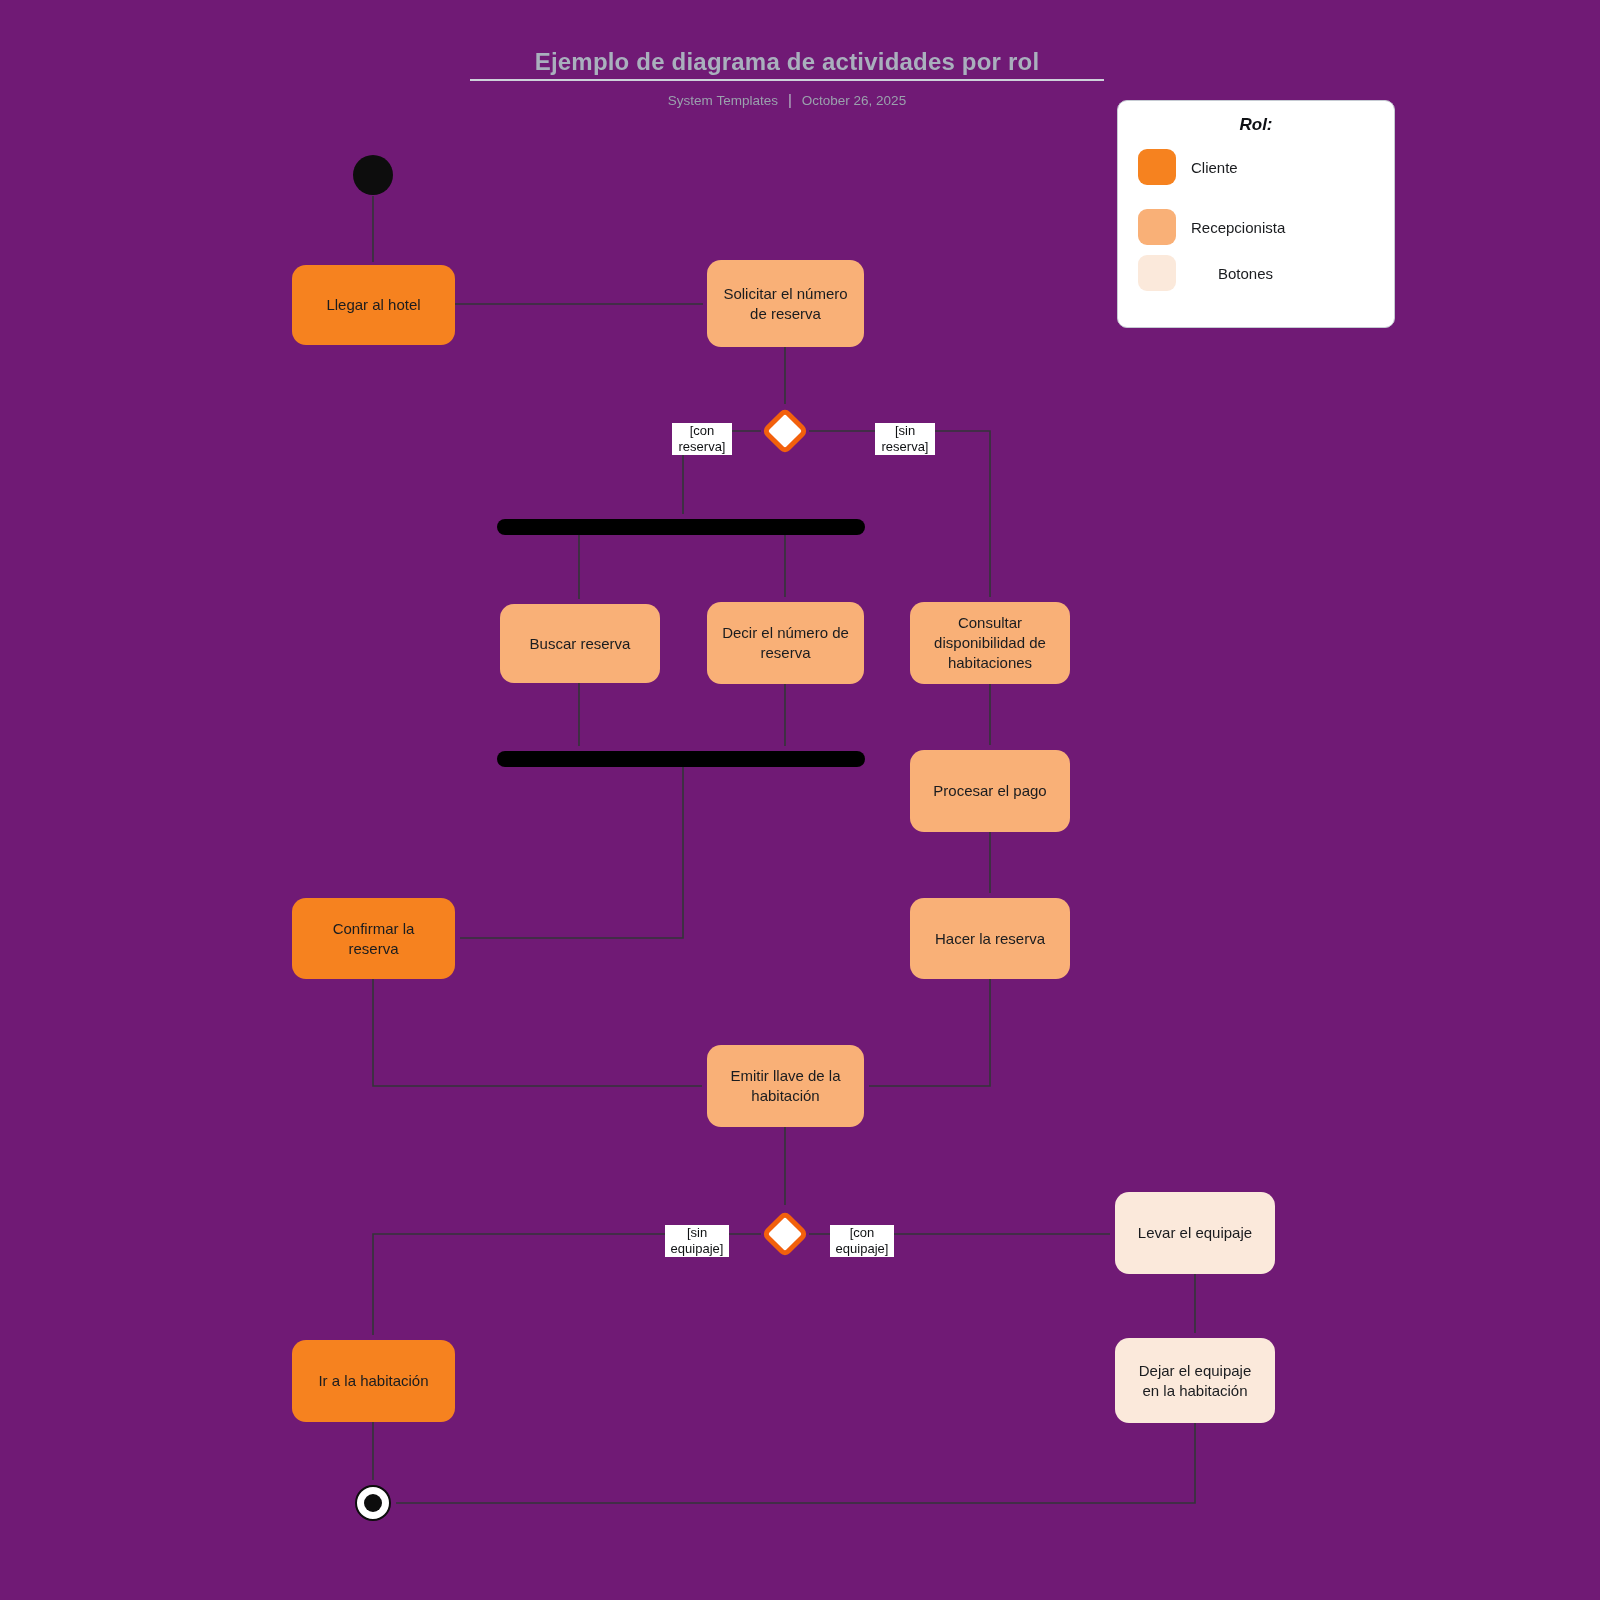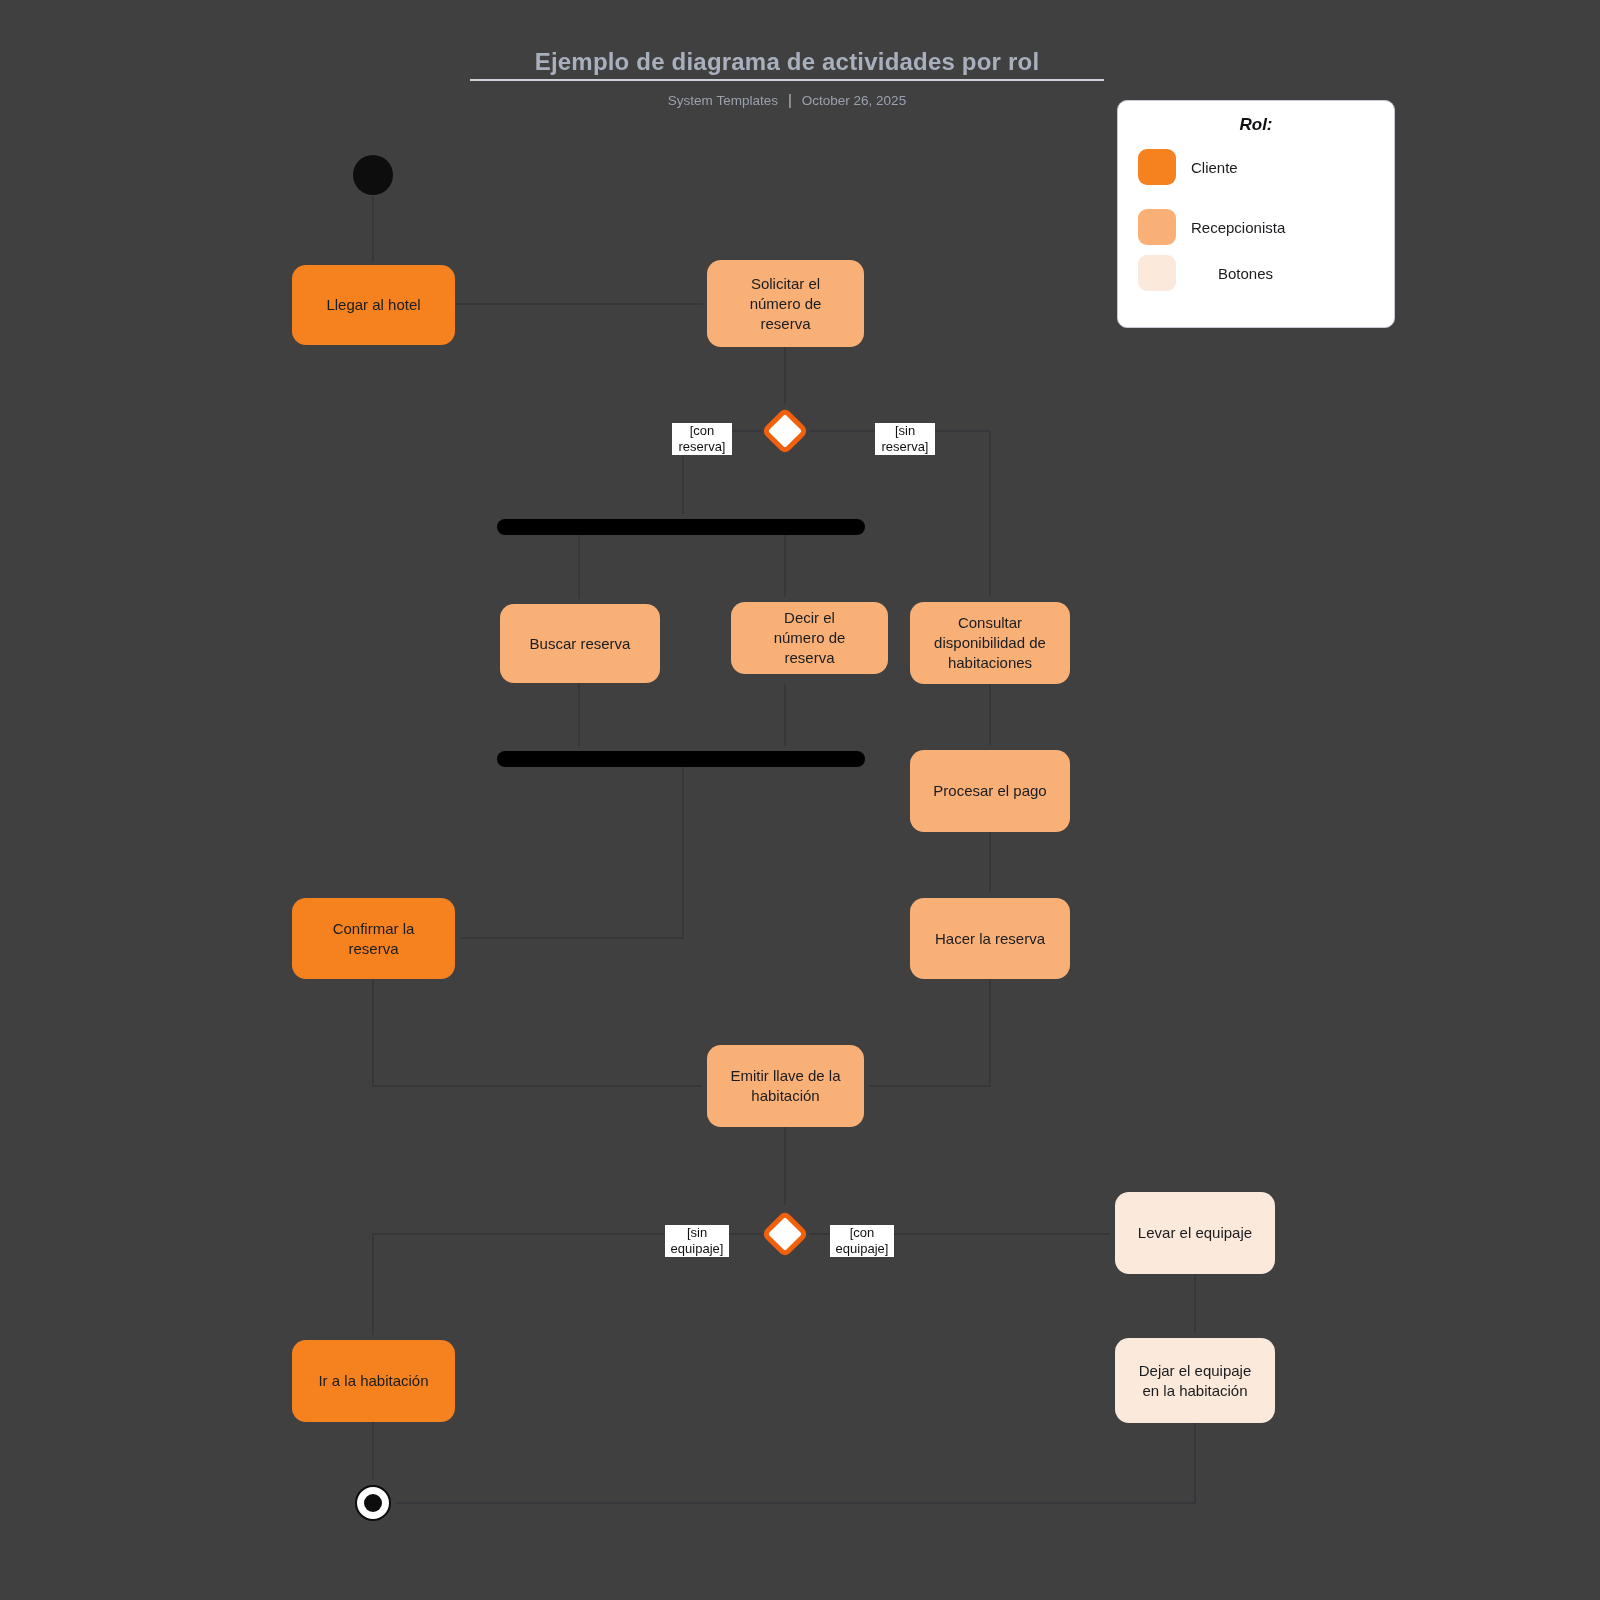--- a/index.html
+++ b/index.html
@@ -1,17 +1,17 @@
 <!DOCTYPE html>
 <html><head>
 <meta charset="utf-8">
 <style>
   html,body{margin:0;padding:0;background:#ffffff;}
   body{font-family:"Liberation Sans", sans-serif;}
-  #canvas{position:relative;width:1600px;height:1600px;background:#404040;overflow:hidden;}
+  #canvas{position:relative;width:1600px;height:1600px;background:#701a75;overflow:hidden;}
 
   
   .title{position:absolute;left:472px;top:48px;width:630px;text-align:center;
          font-size:24px;font-weight:700;color:#A9B0BD;letter-spacing:.2px;}
   .title-underline{position:absolute;left:470px;top:79px;width:634px;height:2px;background:#CDD2DA;}
   .subtitle{position:absolute;left:472px;top:91px;width:630px;text-align:center;
             font-size:13.5px;color:#9AA1AD;}
   .subtitle .sep{margin:0 10px;color:#B4BAC4;font-size:15px;}
 
   
@@ -24,21 +24,21 @@
   .legend-label{margin-left:15px;font-size:15px;color:#1A1C1F;}
 
   
   svg.edges{position:absolute;left:0;top:0;z-index:1;}
   svg.edges path{fill:none;stroke:#333538;stroke-width:1.6;marker-end:url(#arw);}
 
   
   .node{position:absolute;z-index:2;border-radius:14px;display:flex;align-items:center;
         justify-content:center;text-align:center;box-sizing:border-box;padding:12px 14px;
         font-size:15px;line-height:20px;color:#1A1C1F;}
-  .node.tight{padding:8px 38px;}
+  .node.tight{padding:8px 10px;}
   .cliente{background:#F6821F;}
   .recepcionista{background:#F9B077;}
   .botones{background:#FBE9DB;}
 
   .start-node{position:absolute;z-index:2;width:40px;height:40px;border-radius:50%;background:#0D0D0D;}
   .end-node{position:absolute;z-index:2;width:36px;height:36px;border-radius:50%;background:#fff;
             border:2px solid #0D0D0D;box-sizing:border-box;display:flex;align-items:center;justify-content:center;}
   .end-node-inner{width:18px;height:18px;border-radius:50%;background:#0D0D0D;}
 
   .sync-bar{position:absolute;z-index:2;background:#000000;border-radius:8px;}
@@ -114,21 +114,21 @@
   </div>
 
   <div class="node recepcionista tight" style="left:707px;top:260px;width:157px;height:87px;">
     <span>Solicitar el número de reserva</span>
   </div>
 
   <div class="node recepcionista" style="left:500px;top:604px;width:160px;height:79px;">
     <span>Buscar reserva</span>
   </div>
 
-  <div class="node recepcionista tight" style="left:707px;top:602px;width:157px;height:72px;margin-left:24px;">
+  <div class="node recepcionista tight" style="left:707px;top:602px;width:157px;height:82px;">
     <span>Decir el número de reserva</span>
   </div>
 
   <div class="node recepcionista" style="left:910px;top:602px;width:160px;height:82px;">
     <span>Consultar disponibilidad de habitaciones</span>
   </div>
 
   <div class="node recepcionista" style="left:910px;top:750px;width:160px;height:82px;">
     <span>Procesar el pago</span>
   </div>

